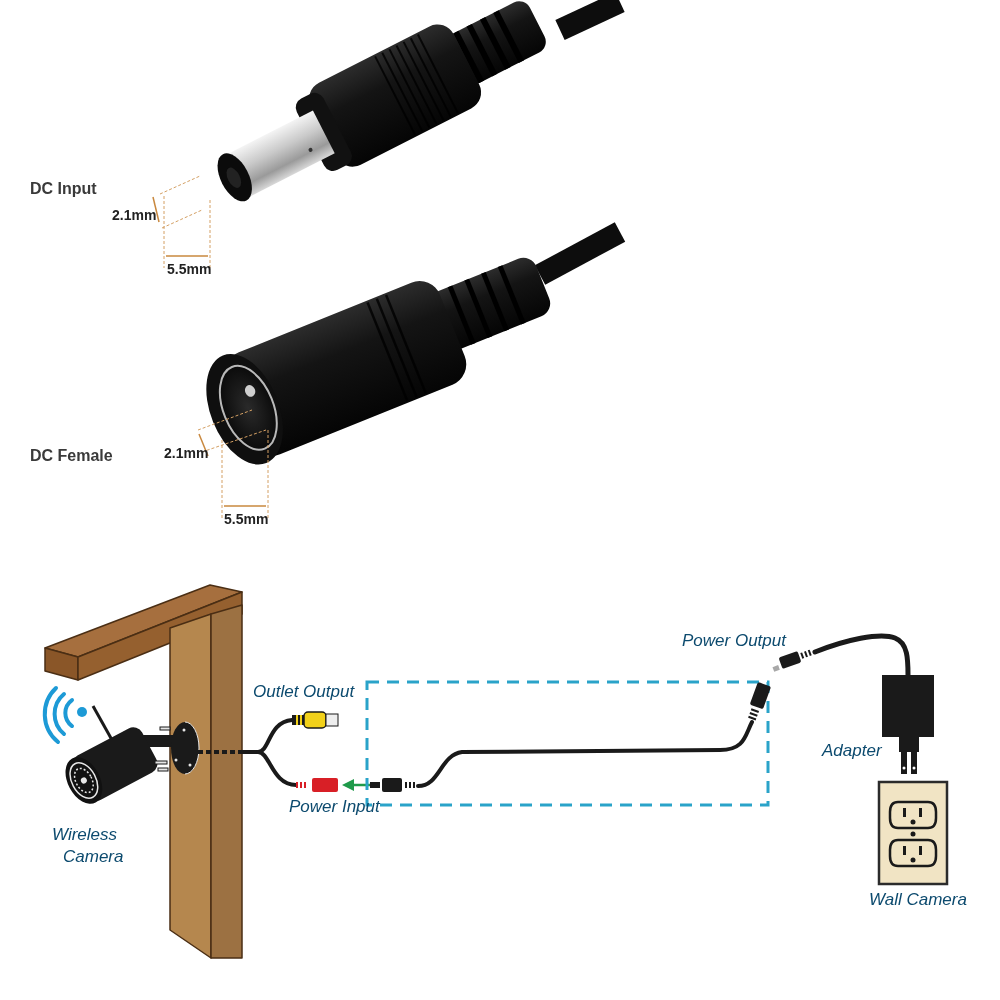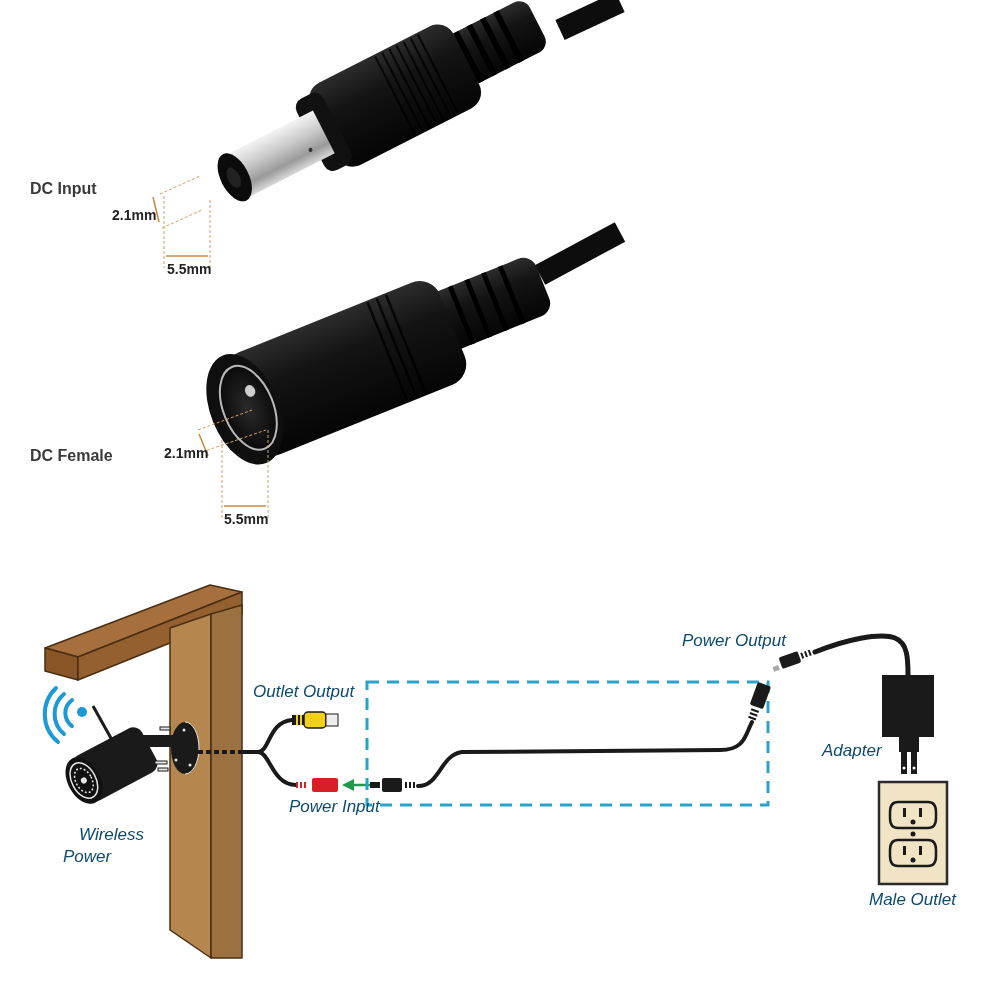--- a/index.html
+++ b/index.html
@@ -242,21 +242,21 @@
         <rect x="919" y="808" width="3" height="9"></rect>
         <circle cx="913" cy="822" r="2.5"></circle>
         <circle cx="913" cy="834" r="2.5"></circle>
         <rect x="903" y="846" width="3" height="9"></rect>
         <rect x="919" y="846" width="3" height="9"></rect>
         <circle cx="913" cy="860" r="2.5"></circle>
       </g>
     </g>
   </svg>
 
-  <div class="lbl diag-lbl" style="left:79px; top:825px;">Wireless</div>
-  <div class="lbl diag-lbl" style="left:63px; top:847px;">Power</div>
+  <div class="lbl diag-lbl" style="left:52px; top:825px;">Wireless</div>
+  <div class="lbl diag-lbl" style="left:63px; top:847px;">Camera</div>
   <div class="lbl diag-lbl" style="left:253px; top:682px;">Outlet Output</div>
   <div class="lbl diag-lbl" style="left:257px; top:797px;margin-left:32px;">Power Input</div>
   <div class="lbl diag-lbl" style="left:682px; top:631px;">Power Output</div>
   <div class="lbl diag-lbl" style="left:822px; top:741px;">Adapter</div>
-  <div class="lbl diag-lbl" style="left:869px; top:890px;">Male Outlet</div>
+  <div class="lbl diag-lbl" style="left:869px; top:890px;">Wall Camera</div>
 
 </div>
 
 </body></html>

